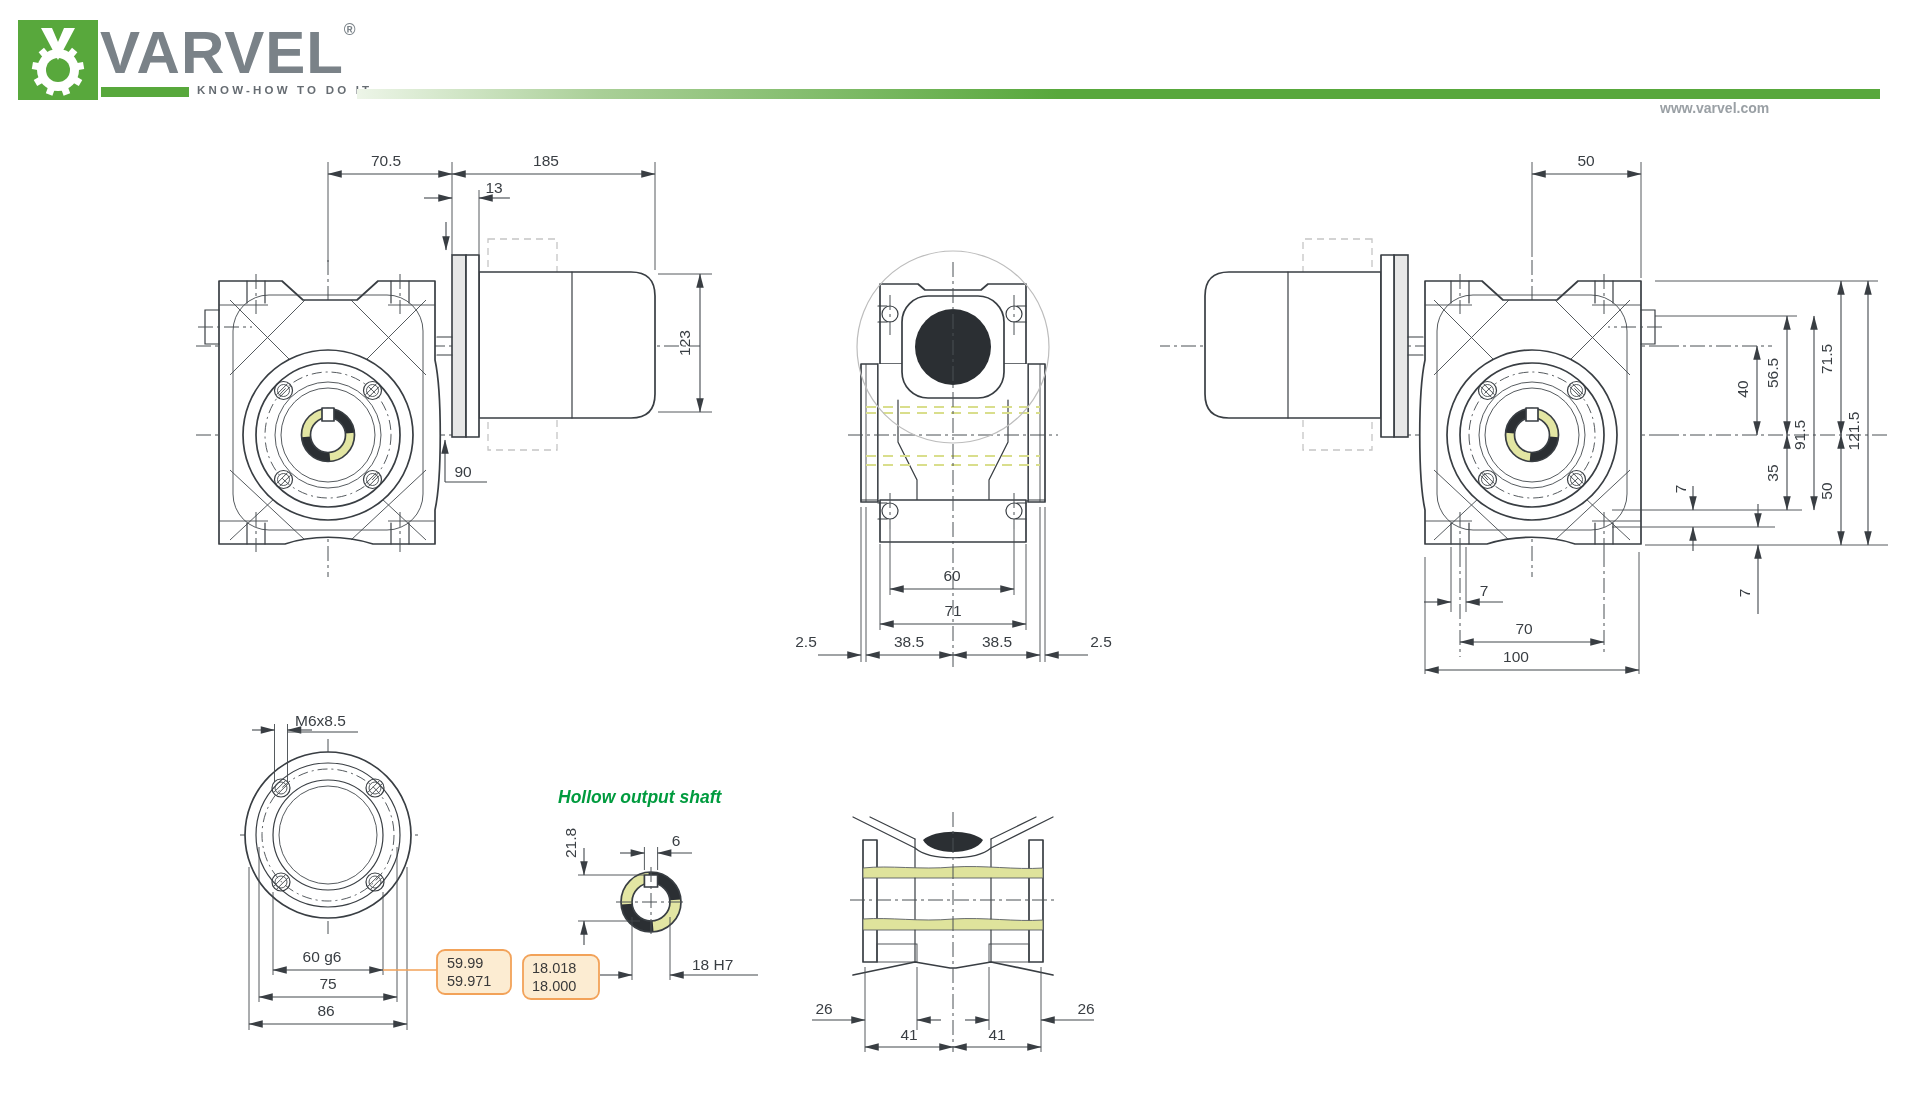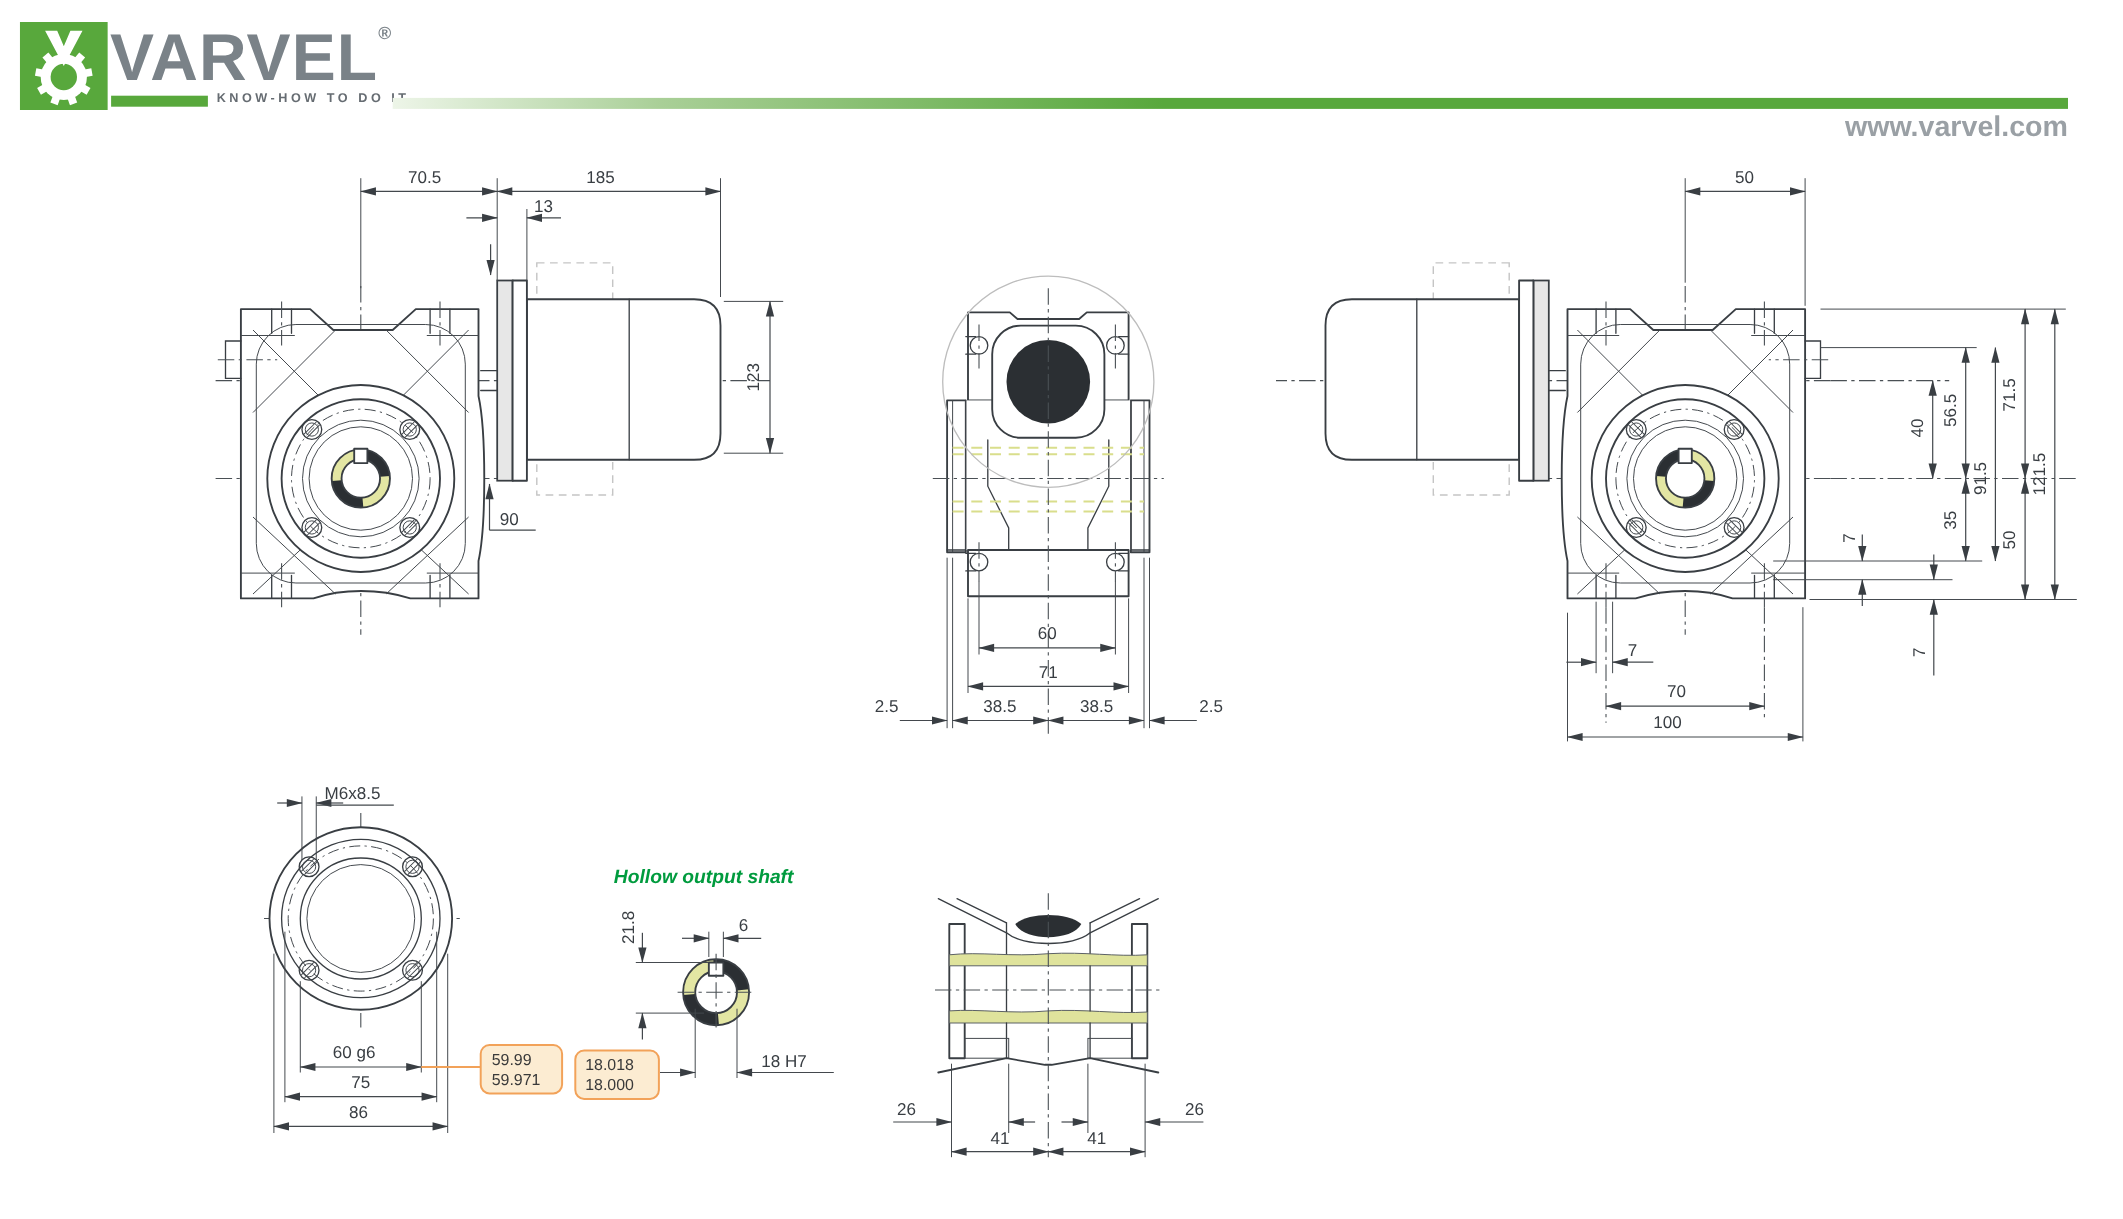--- a/index.html
+++ b/index.html
@@ -4,21 +4,21 @@
 <style>
   html,body{margin:0;padding:0;background:#fff;font-family:"Liberation Sans",sans-serif;}
   #stage{position:relative;width:1930px;height:1108px;background:#fff;overflow:hidden;margin-top:12px;}
   .abs{position:absolute;}
   
   #brandname{left:100px;top:6px;font-size:60px;font-weight:bold;color:#7a8288;letter-spacing:1px;}
   #brandname sup{font-size:16px;vertical-align:38px;}
   #logobar{left:101px;top:75px;width:88px;height:10px;background:#58a83c;}
   #tagline{left:197px;top:72px;font-size:11.5px;font-weight:bold;color:#666c72;letter-spacing:3.2px;}
   #band{left:357px;top:77px;width:1523px;height:10px;background:linear-gradient(90deg,#edf5e8 0%,#a9cf97 16%,#58a83c 46%,#58a83c 100%);}
-  #website{left:1660px;top:88px;width:220px;text-align:right;font-size:26px;font-weight:bold;color:#9aa0a5;}
+  #website{left:1660px;top:88px;width:220px;font-size:14px;font-weight:bold;color:#9aa0a5;}
   
   .s1{fill:none;stroke:#393e43;stroke-width:1.7;stroke-linejoin:round;stroke-linecap:round;}
   .s1f{fill:#fff;stroke:#393e43;stroke-width:1.7;stroke-linejoin:round;}
   .fl{fill:#e7e7e7;stroke:#393e43;stroke-width:1.6;}
   .s2{fill:none;stroke:#393e43;stroke-width:1.2;stroke-linecap:round;}
   .s3{fill:none;stroke:#43484d;stroke-width:.9;}
   .cl{fill:none;stroke:#4a5055;stroke-width:1;stroke-dasharray:15 4 3 4;}
   .dm{fill:none;stroke:#43484d;stroke-width:1.1;}
   .ph{fill:none;stroke:#c5c5c5;stroke-width:1.3;stroke-dasharray:7 5;}
   .yd{fill:none;stroke:#d9de8c;stroke-width:1.8;stroke-dasharray:10 7;}

